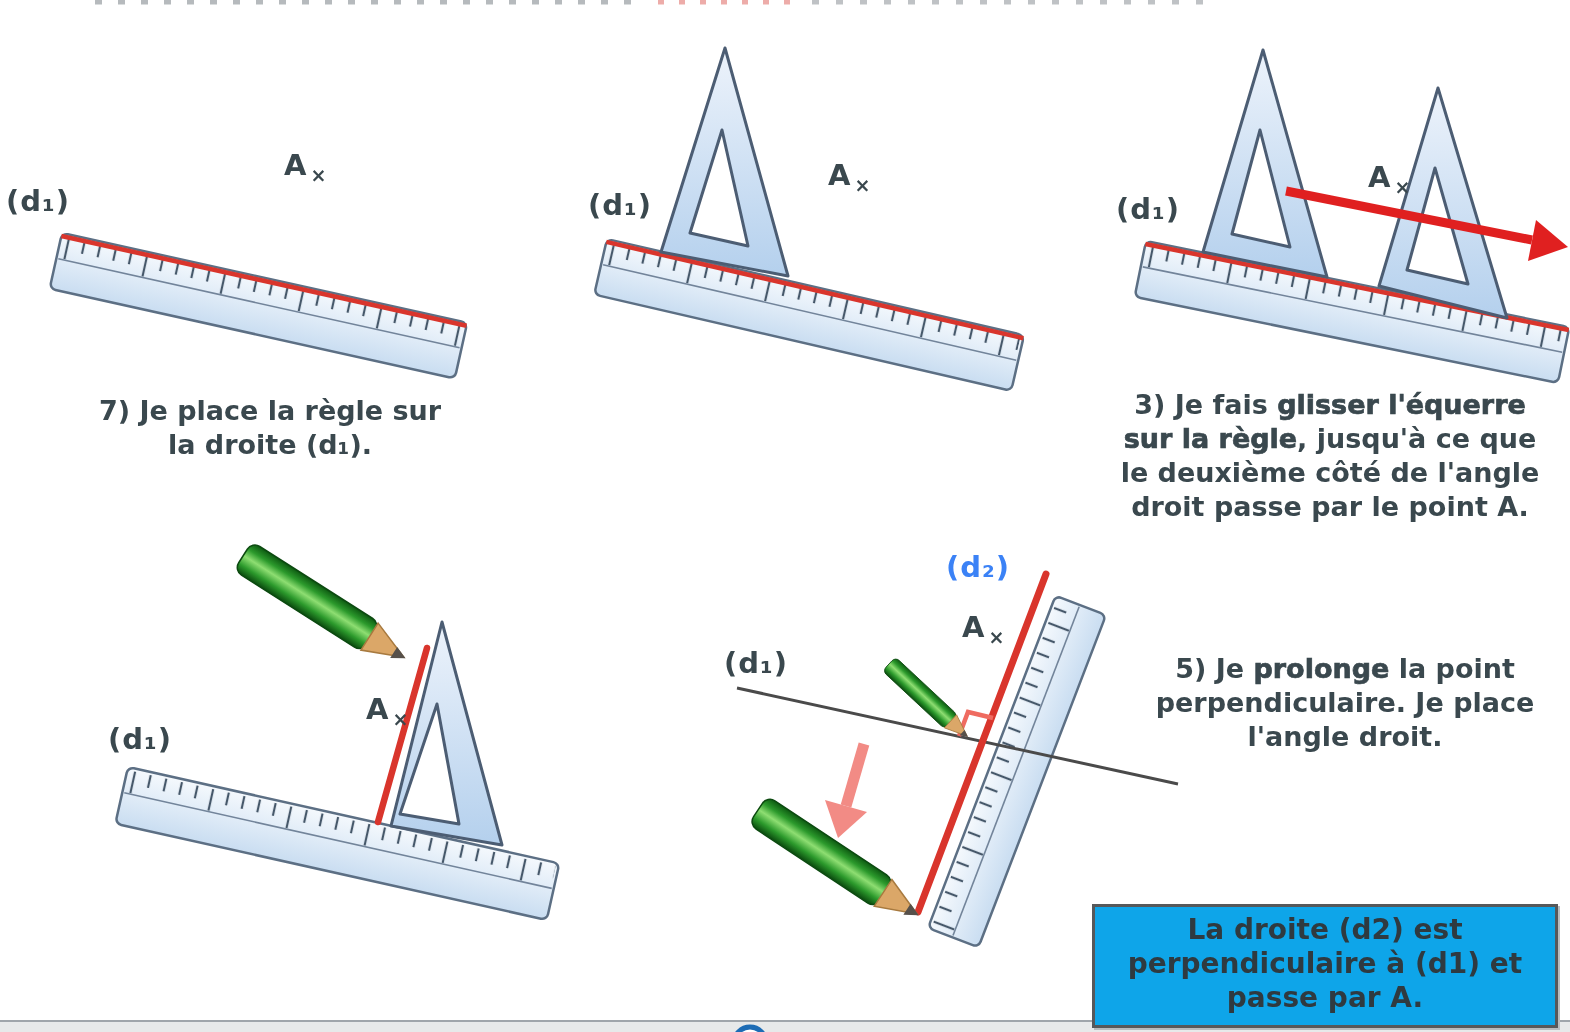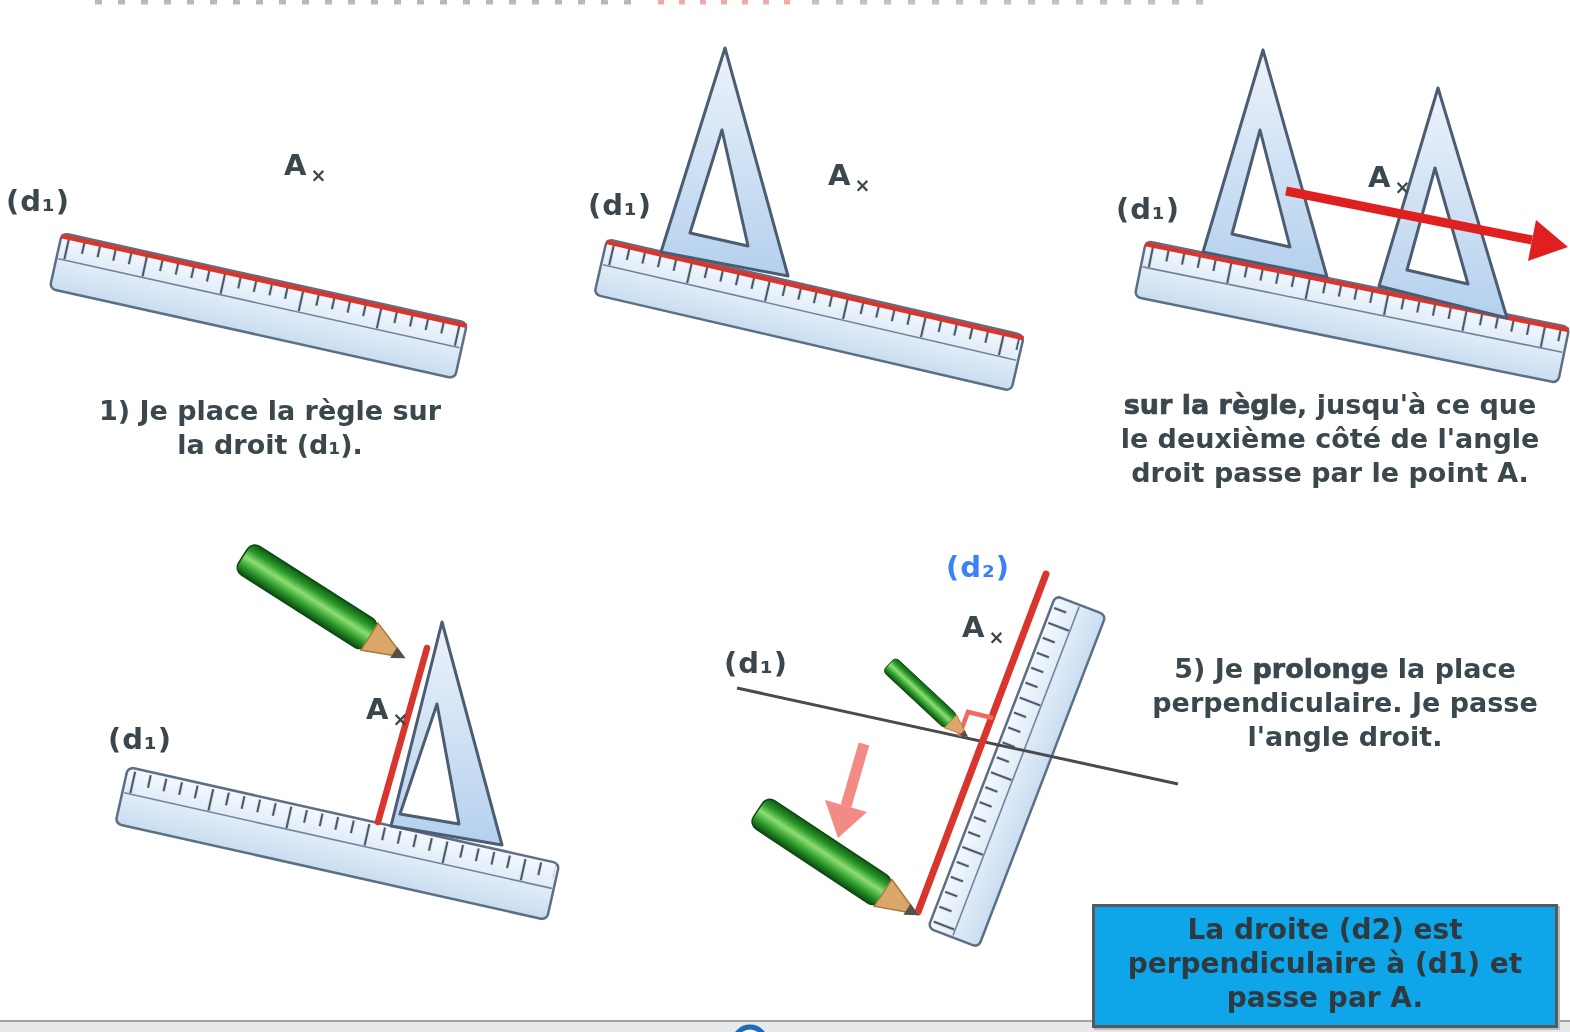--- a/index.html
+++ b/index.html
@@ -133,35 +133,36 @@
   <span class="lbl" style="left:1368px;top:160px"><span>A</span><span class="cross">×</span></span>
 
   <span class="lbl" style="left:108px;top:722px">(d₁)</span>
   <span class="lbl" style="left:366px;top:692px"><span>A</span><span class="cross">×</span></span>
 
   <span class="lbl" style="left:724px;top:646px">(d₁)</span>
   <span class="lbl red" style="left:946px;top:550px">(d₂)</span>
   <span class="lbl" style="left:962px;top:610px"><span>A</span><span class="cross">×</span></span>
 
   <div class="cap" style="left:60px;top:394px;width:420px">
-    <div>1) Je place la règle sur</div>
-    <div>la droit (d₁).</div>
+    <div>7) Je place la règle sur</div>
+    <div>la droite (d₁).</div>
   </div>
 
 
   <div class="cap" style="left:1095px;top:388px;width:470px">
+    <div><span>3) Je fais </span><span class="xb">glisser l'équerre</span></div>
     <div><span class="xb">sur la règle</span><span>, jusqu'à ce que</span></div>
     <div>le deuxième côté de l'angle</div>
     <div>droit passe par le point A.</div>
   </div>
 
 
   <div class="cap" style="left:1135px;top:652px;width:420px">
-    <div><span>5) Je </span><span class="xb">prolonge</span><span> la place</span></div>
-    <div>perpendiculaire. Je passe</div>
+    <div><span>5) Je </span><span class="xb">prolonge</span><span> la point</span></div>
+    <div>perpendiculaire. Je place</div>
     <div>l'angle droit.</div>
   </div>
 
   <div id="result-box">
     <div>La droite (d2) est</div>
     <div>perpendiculaire à (d1) et</div>
     <div>passe par A.</div>
   </div>
 
 </div>

